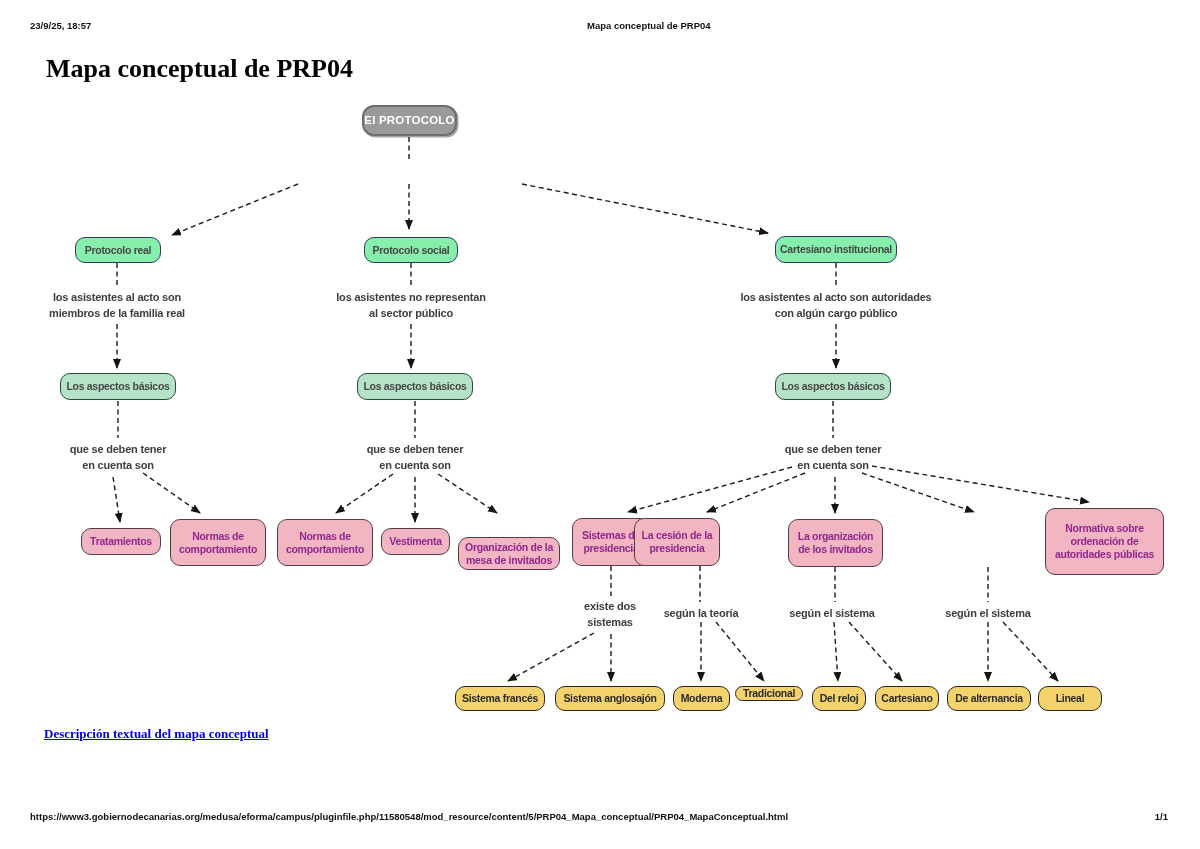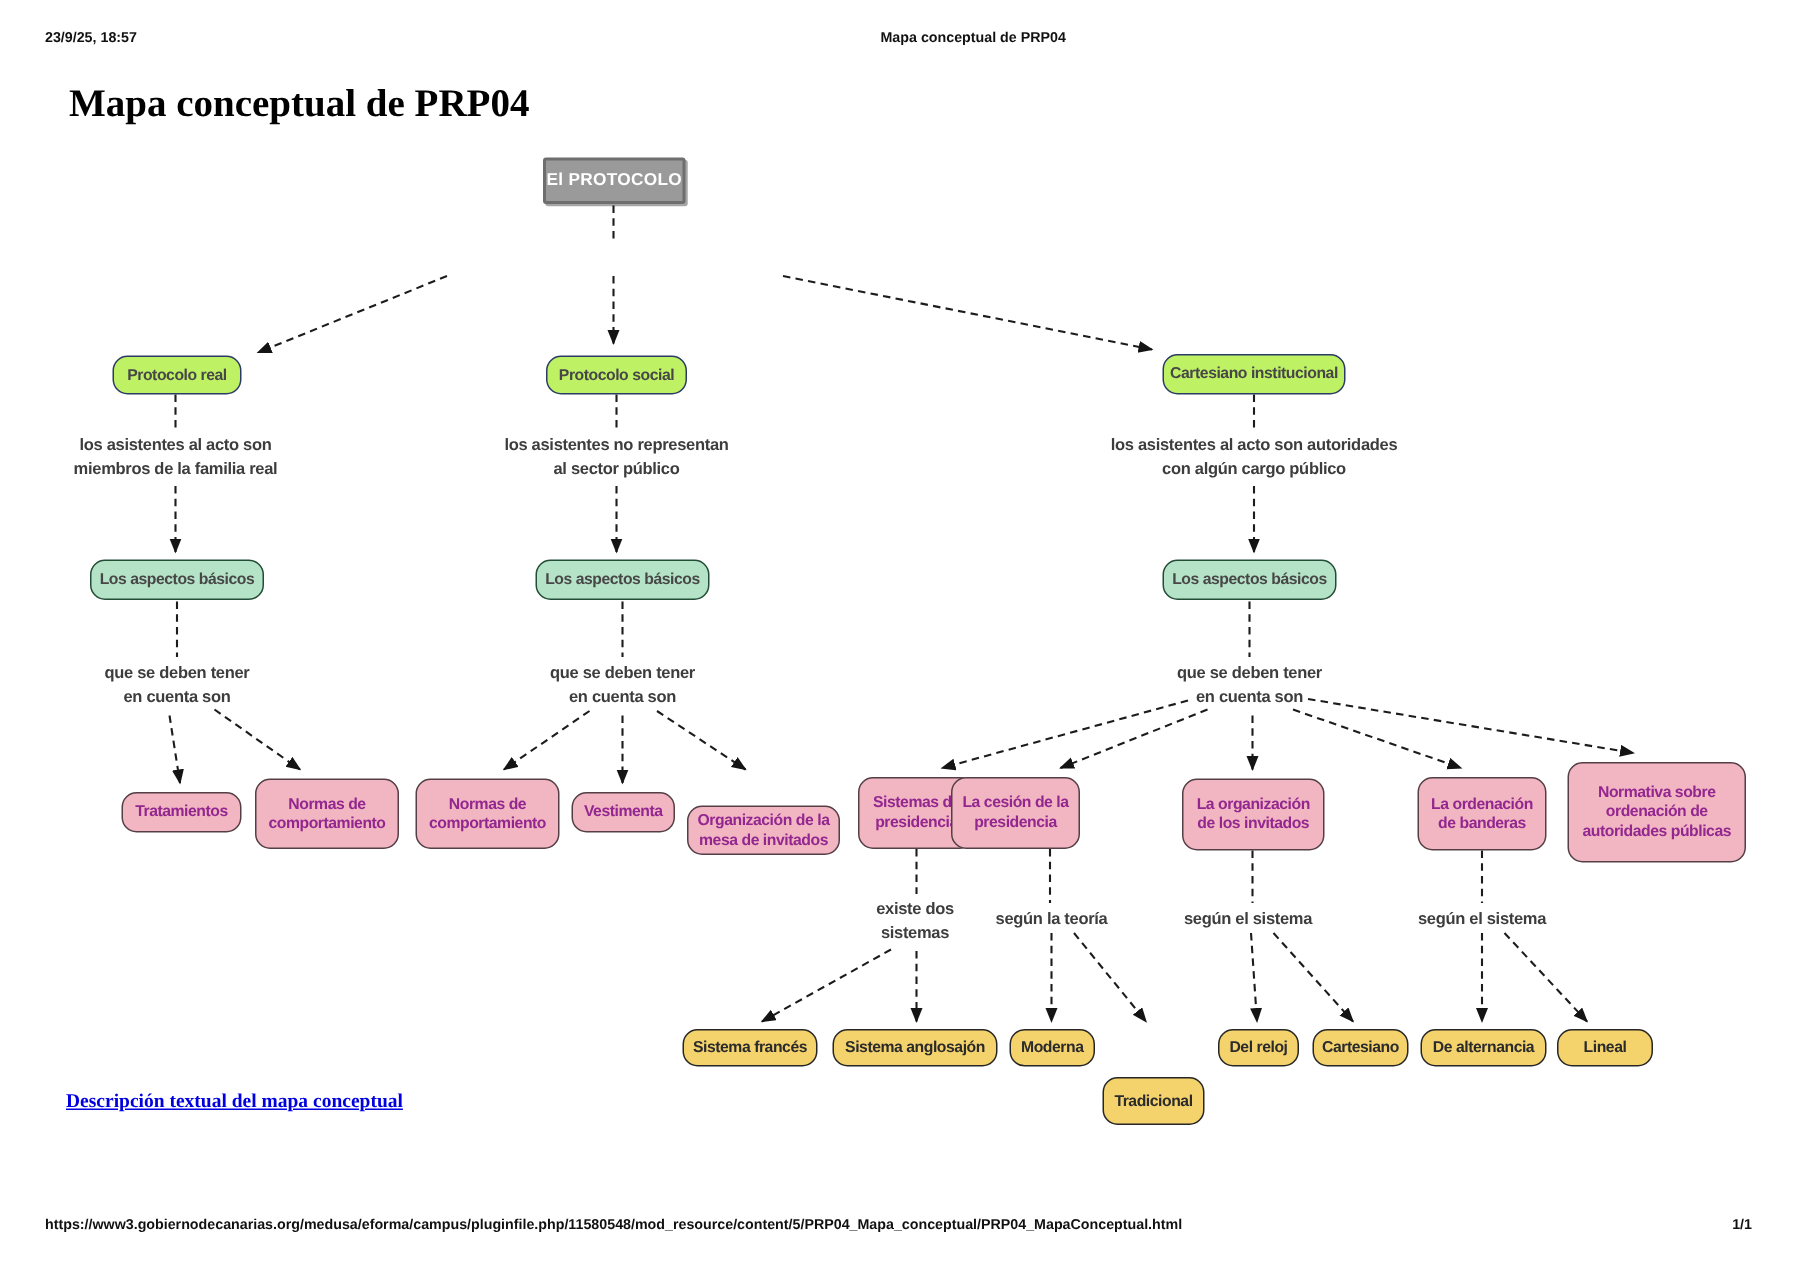--- a/index.html
+++ b/index.html
@@ -11,23 +11,23 @@
              font-weight:bold;font-size:26px;color:#000;}
   .edge-label{position:absolute;text-align:center;
               font:bold 11px "Liberation Sans",sans-serif;color:#3d3d3d;
               letter-spacing:-0.2px;line-height:16px;}
   .ln{display:block;}
   .node{position:absolute;box-sizing:border-box;display:flex;align-items:center;justify-content:center;
         text-align:center;border:1.5px solid #222;border-radius:10px;
         font:bold 10.5px "Liberation Sans",sans-serif;color:#474747;
         letter-spacing:-0.3px;line-height:13px;padding:2px 3px;}
   .nowrap{white-space:nowrap;}
-  .root{background:#9a9a9a;border:2px solid #6e6e6e;border-radius:2px;color:#fff;
+  .root{background:#9a9a9a;border:2px solid #6e6e6e;border-radius:12px;color:#fff;
         font-size:11.5px;letter-spacing:0.2px;box-shadow:1.5px 1.5px 0 rgba(0,0,0,0.35);}
-  .blue{background:#bef264;border-color:#2c3b66;}
+  .blue{background:#86efac;border-color:#2c3b66;}
   .green{background:#b5e3c7;border-color:#234d36;}
   .pink{background:#f1b6c2;border-color:#543f46;color:#93278f;}
   .yellow{background:#f4d26c;border-color:#262626;color:#2b2b2b;}
   .map-link{position:absolute;left:44px;top:726px;
             font-family:"Liberation Serif","DejaVu Serif",serif;font-weight:bold;font-size:13px;
             color:#0000e0;text-decoration:underline;cursor:pointer;}
   .footer-url{left:30px;top:811px;}
   .footer-page{right:32px;top:811px;}
   .hdr-date{left:30px;top:20px;}
   .hdr-title{left:587px;top:20px;}
@@ -137,35 +137,34 @@
   </div>
 
   <div class="node pink nowrap" style="left:81px;top:528px;width:80px;height:27px">Tratamientos</div>
   <div class="node pink" style="left:170px;top:519px;width:96px;height:47px">Normas de comportamiento</div>
   <div class="node pink" style="left:277px;top:519px;width:96px;height:47px">Normas de comportamiento</div>
   <div class="node pink nowrap" style="left:381px;top:528px;width:69px;height:27px">Vestimenta</div>
   <div class="node pink" style="left:458px;top:537px;width:102px;height:33px">Organización de la mesa de invitados</div>
   <div class="node pink" style="left:572px;top:518px;width:78px;height:48px">Sistemas de presidencia</div>
   <div class="node pink" style="left:634px;top:518px;width:86px;height:48px">La cesión de la presidencia</div>
   <div class="node pink" style="left:788px;top:519px;width:95px;height:48px">La organización de los invitados</div>
-  <div class="node pink" style="left:945px;top:518px;width:86px;height:49px">La ordenación de banderas</div>
   <div class="node pink" style="left:1045px;top:508px;width:119px;height:67px">Normativa sobre ordenación de autoridades públicas</div>
 
   <div class="edge-label" style="left:560px;top:598px;width:100px">
     <span class="ln">existe dos</span>
     <span class="ln">sistemas</span>
   </div>
   <div class="edge-label" style="left:641px;top:605px;width:120px">según la teoría</div>
   <div class="edge-label" style="left:772px;top:605px;width:120px">según el sistema</div>
   <div class="edge-label" style="left:928px;top:605px;width:120px">según el sistema</div>
 
   <div class="node yellow nowrap" style="left:455px;top:686px;width:90px;height:25px">Sistema francés</div>
   <div class="node yellow nowrap" style="left:555px;top:686px;width:110px;height:25px">Sistema anglosajón</div>
   <div class="node yellow nowrap" style="left:673px;top:686px;width:57px;height:25px">Moderna</div>
-  <div class="node yellow nowrap" style="left:735px;top:718px;width:68px;height:32px">Tradicional</div>
+  <div class="node yellow nowrap" style="left:735px;top:686px;width:68px;height:15px">Tradicional</div>
   <div class="node yellow nowrap" style="left:812px;top:686px;width:54px;height:25px">Del reloj</div>
   <div class="node yellow nowrap" style="left:875px;top:686px;width:64px;height:25px">Cartesiano</div>
   <div class="node yellow nowrap" style="left:947px;top:686px;width:84px;height:25px">De alternancia</div>
   <div class="node yellow nowrap" style="left:1038px;top:686px;width:64px;height:25px">Lineal</div>
 
   <a class="map-link">Descripción textual del mapa conceptual</a>
 
   <span class="print-meta footer-url" style="position:absolute">https://www3.gobiernodecanarias.org/medusa/eforma/campus/pluginfile.php/11580548/mod_resource/content/5/PRP04_Mapa_conceptual/PRP04_MapaConceptual.html</span>
   <span class="print-meta footer-page" style="position:absolute">1/1</span>
 

